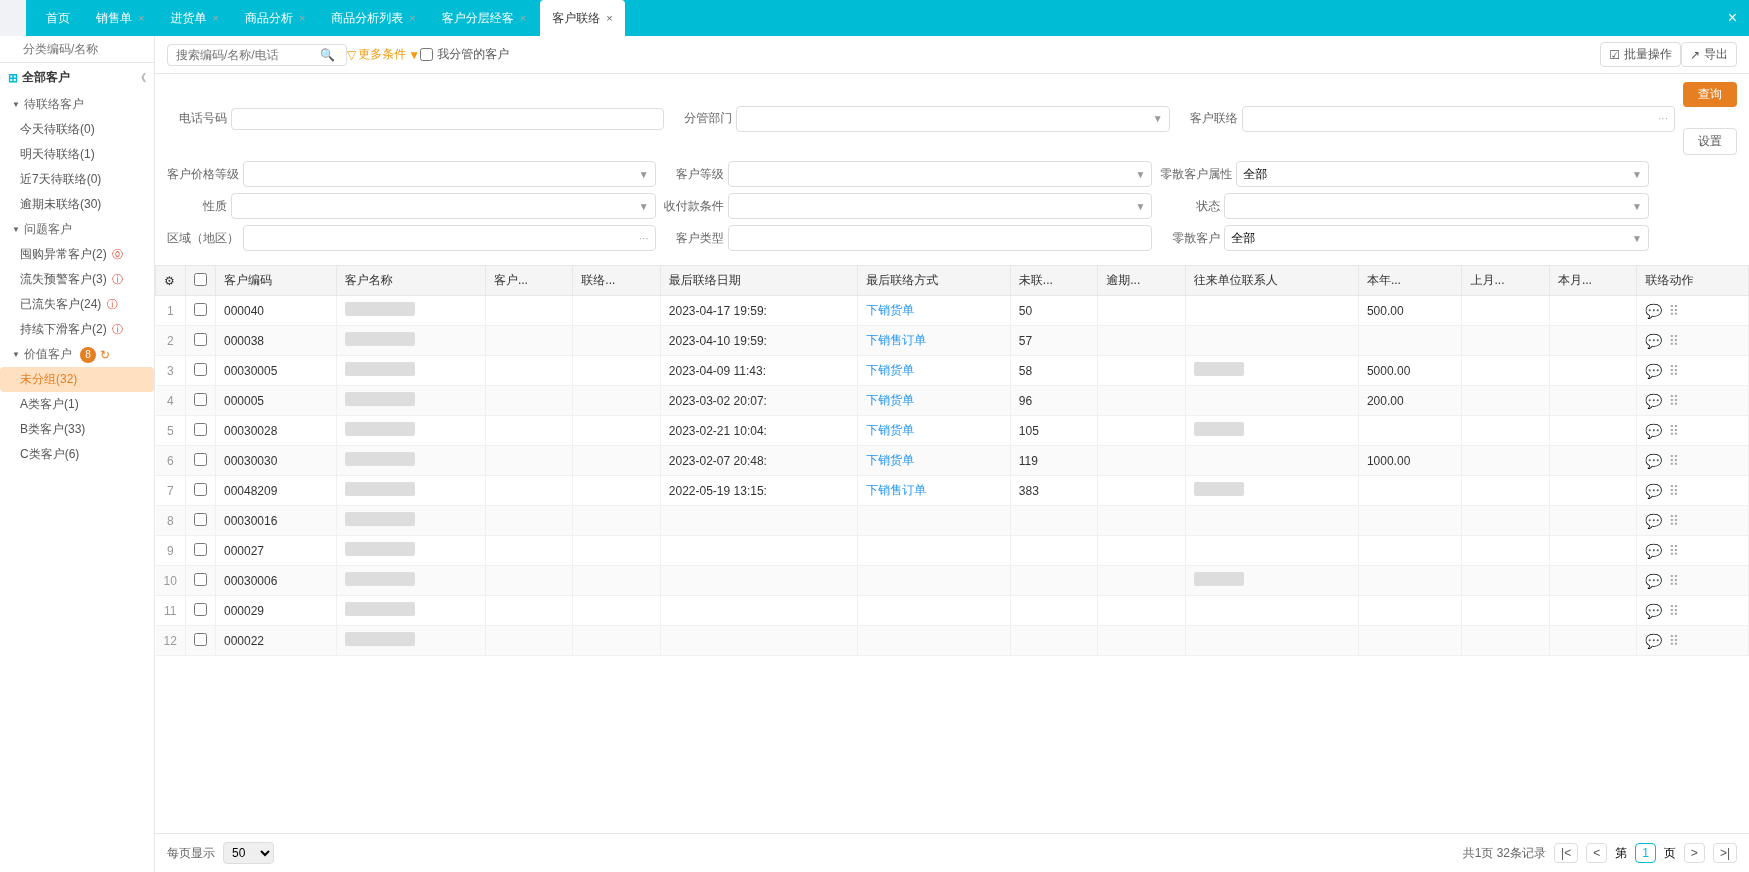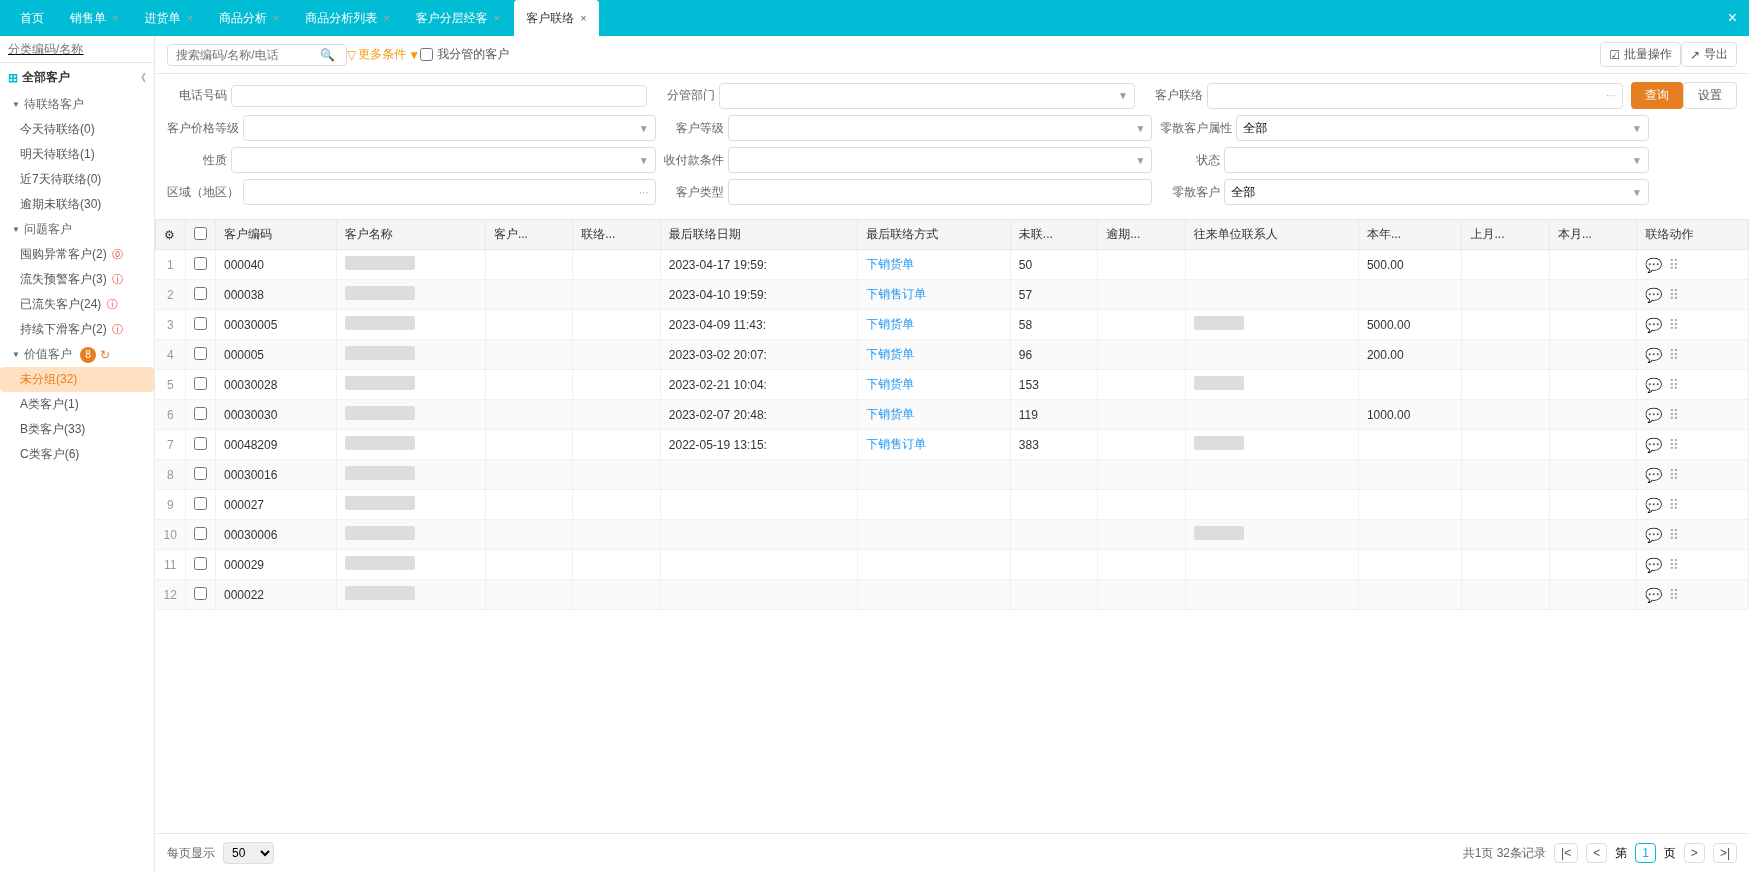--- a/index.html
+++ b/index.html
@@ -6,20 +6,21 @@
     body { background: #f0f2f5; overflow: hidden; }
 
     
     .top-nav {
       display: flex;
       align-items: center;
       background: #00bcd4;
       height: 36px;
       padding: 0 8px;
       gap: 2px;
+      margin-left: 26px;
     }
     .nav-tab {
       display: flex;
       align-items: center;
       padding: 0 12px;
       height: 36px;
       color: #fff;
       cursor: pointer;
       font-size: 13px;
       white-space: nowrap;
@@ -44,24 +45,23 @@
       min-width: 155px;
       background: #fff;
       border-right: 1px solid #e8e8e8;
       display: flex;
       flex-direction: column;
       overflow-y: auto;
     }
     .sidebar-search {
       display: flex;
       align-items: center;
-      padding: 6px 8px;
+      padding: 6px 23px;
       border-bottom: 1px solid #e8e8e8;
       gap: 4px;
-      text-decoration: underline;
     }
     .sidebar-search input {
       flex: 1;
       border: none;
       outline: none;
       font-size: 12px;
       color: #999;
     }
     .sidebar-section-header {
       display: flex;
@@ -184,21 +184,22 @@
       background: #fff;
       display: flex;
       align-items: center;
       justify-content: space-between;
       cursor: pointer;
       min-height: 26px;
     }
     .filter-select .chevron { color: #999; font-size: 10px; }
     .filter-actions {
       display: flex;
-      gap: 0;
+      flex-direction: column;
+      gap: 21px;
     }
     .btn-query {
       background: #e67e22;
       color: #fff;
       border: none;
       border-radius: 4px;
       padding: 4px 14px;
       cursor: pointer;
       font-size: 12px;
     }
@@ -656,21 +657,21 @@
             </tr>
             <tr>
               <td class="num-col">5</td>
               <td class="checkbox-col"><input type="checkbox" style=""></td>
               <td>00030028</td>
               <td><span class="blurred" style="min-width: 70px;"></span></td>
               <td></td>
               <td></td>
               <td>2023-02-21 10:04:</td>
               <td><a class="link-text">下销货单</a></td>
-              <td>153</td>
+              <td>105</td>
               <td></td>
               <td><span class="blurred" style="min-width: 50px;"></span></td>
               <td></td>
               <td></td>
               <td></td>
               <td>
                 <div class="action-icons">
                   <span class="action-icon">💬</span>
                   <span class="action-icon">⠿</span>
                 </div>

